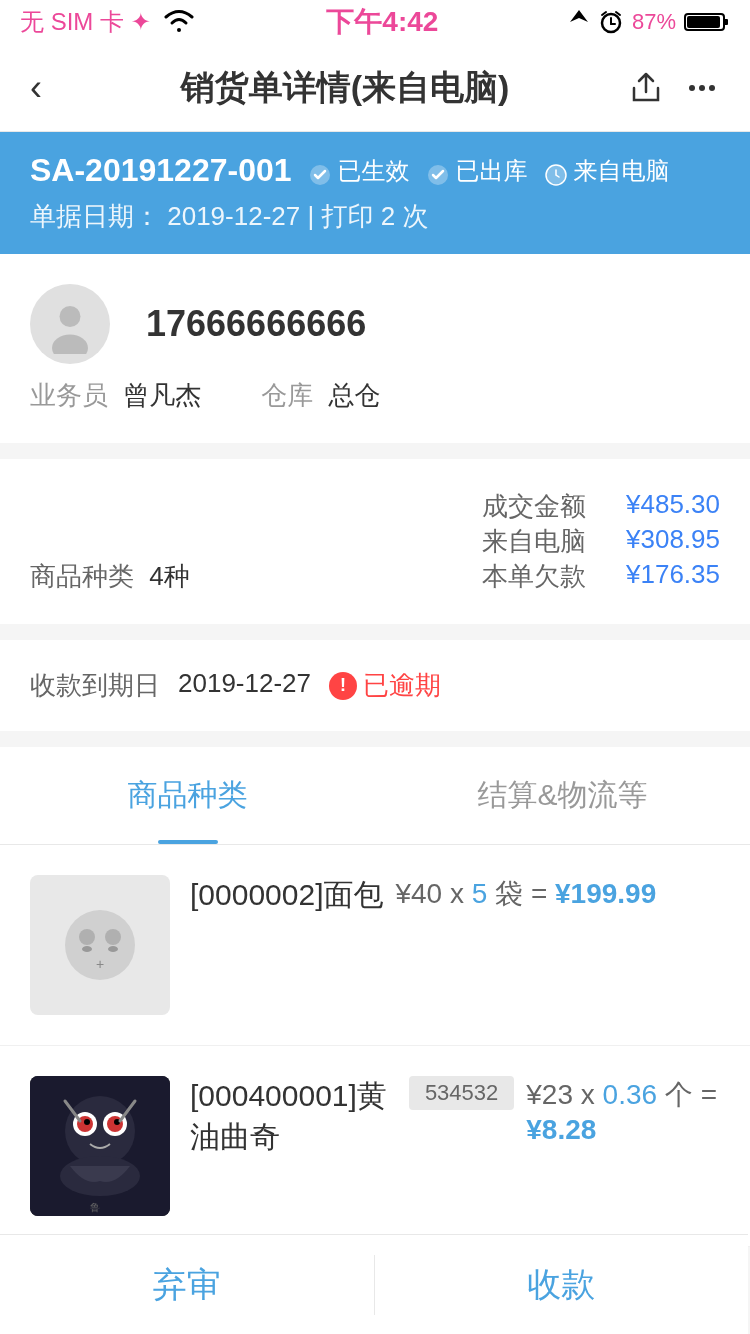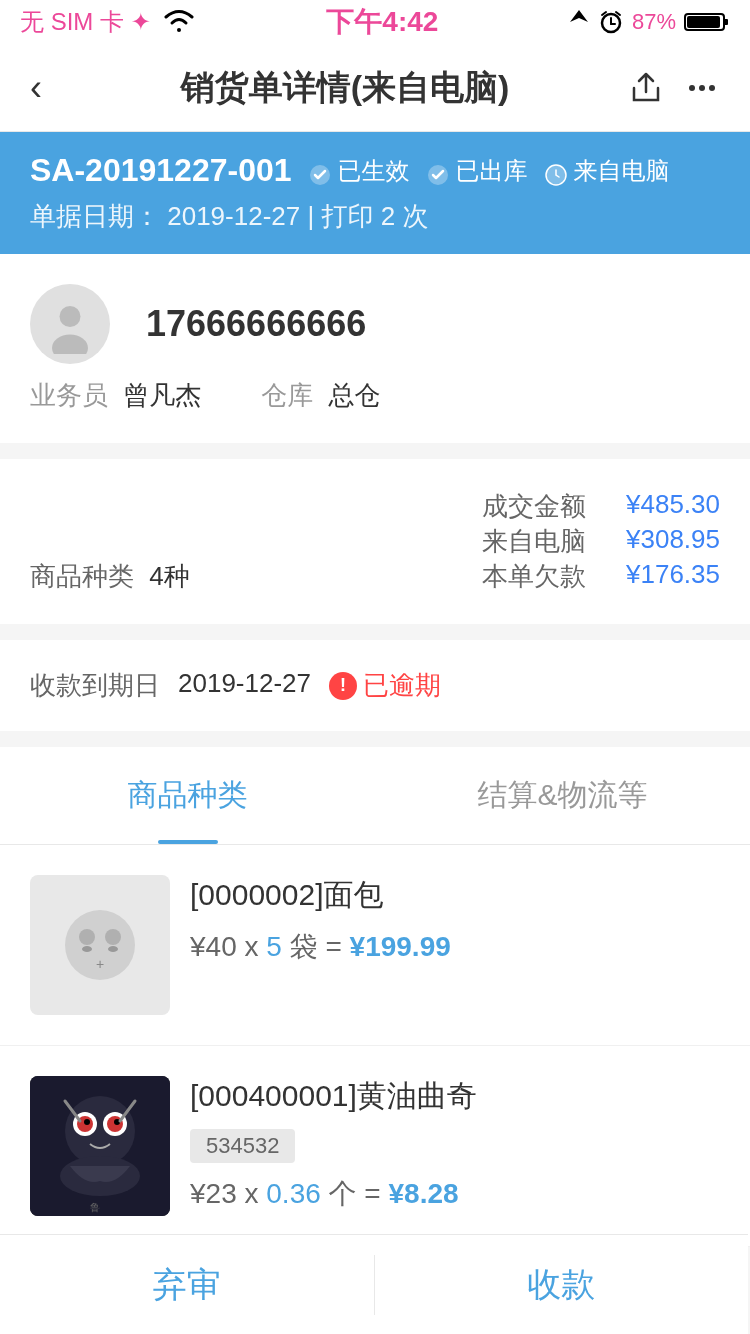--- a/index.html
+++ b/index.html
@@ -251,21 +251,21 @@
       display: flex;
       align-items: center;
       justify-content: center;
       width: 100%;
       height: 100%;
       background: #e8e8e8;
     }
     .product-info {
       flex: 1;
       display: flex;
-      flex-direction: column;
+      flex-direction: row;
       gap: 12px;
     }
     .product-name {
       font-size: 30px;
       color: #333;
       font-weight: 500;
     }
     .product-sku-badge {
       display: inline-block;
       background: #e8e8e8;

